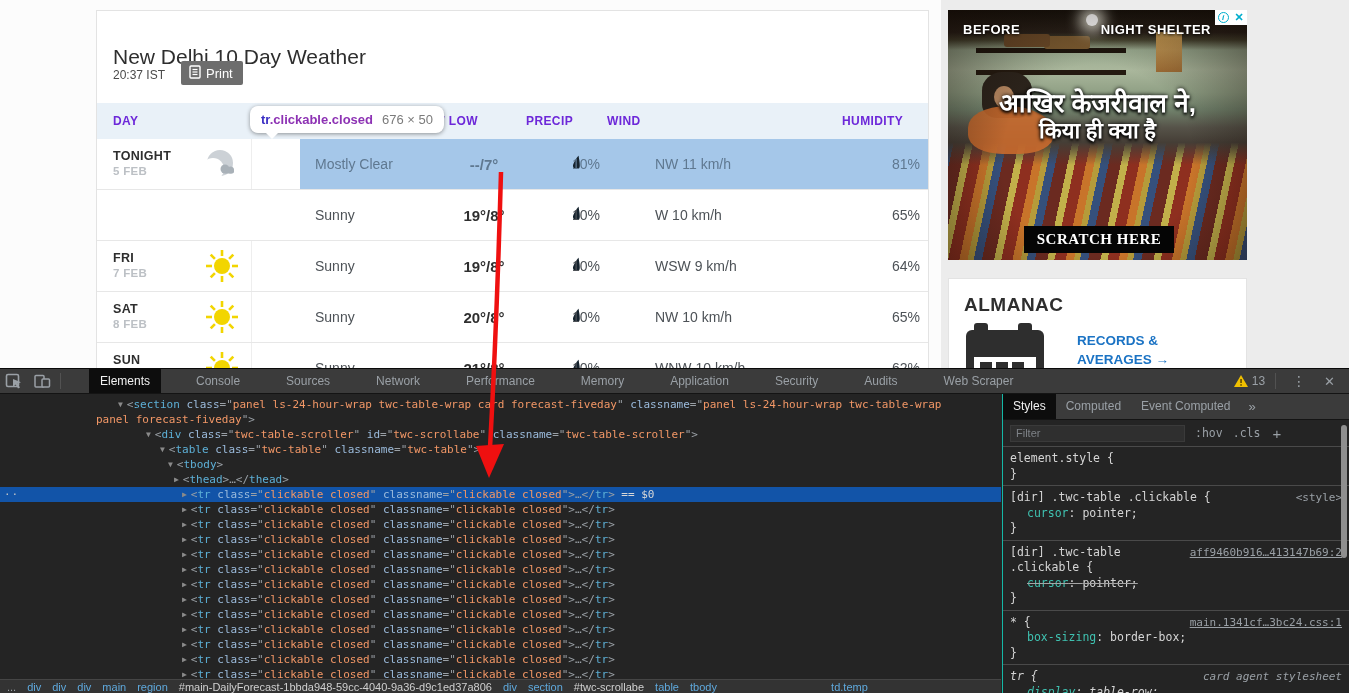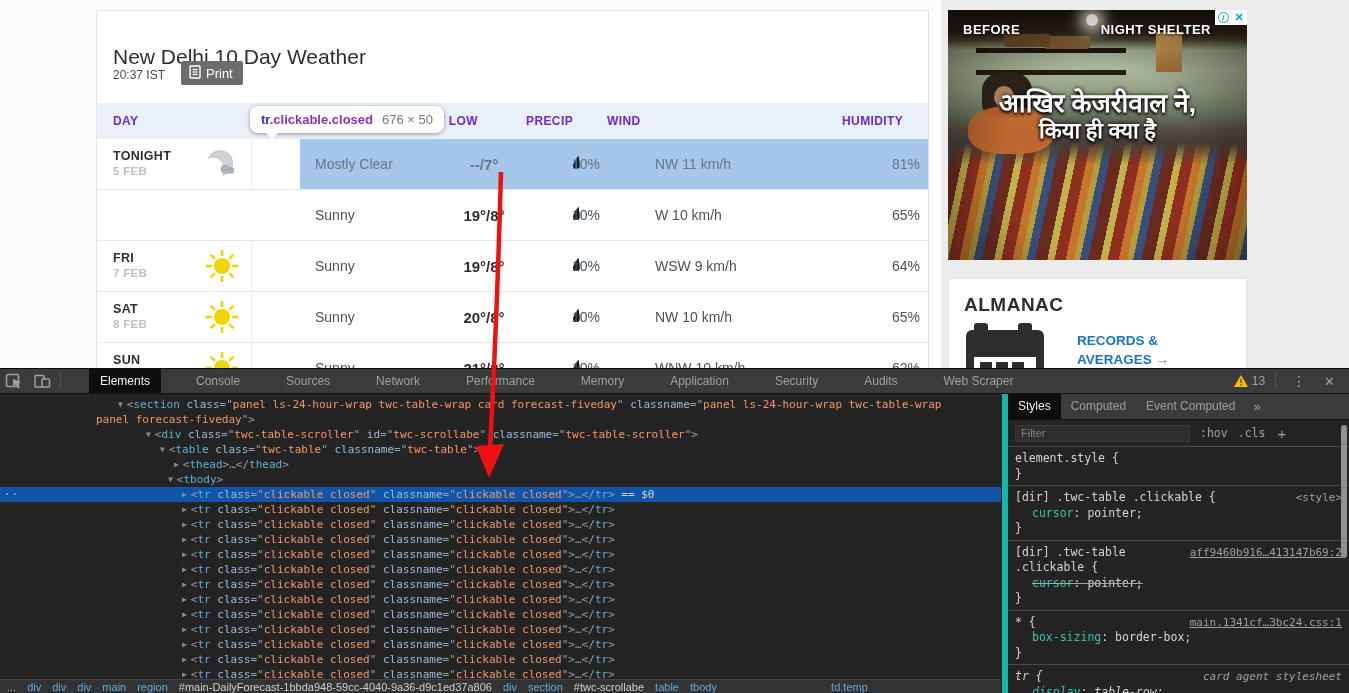--- a/index.html
+++ b/index.html
@@ -95,21 +95,21 @@
   .dt-main{position:absolute;left:0;top:25px;right:0;bottom:0;}
   .dt-tree{position:absolute;left:0;top:0;width:1001px;height:285px;overflow:hidden;padding-top:3px;
            font-family:"DejaVu Sans Mono",monospace;font-size:11px;line-height:15px;}
   .tl{white-space:pre;height:15px;position:relative;cursor:default;}
   .tl.sel{background:#1254a8;}
   .tk-a{color:#8a8a8a;font-size:8px;padding-right:4px;vertical-align:1px;}
   .tk-b{color:#9aa0a6;} .tk-t{color:#5db0d7;} .tk-n{color:#9bbbdc;} .tk-v{color:#f29766;}
   .tk-e{color:#d7d7d7;} 
   .sel-dots{position:absolute;left:4px;top:0;color:#bdc1c6;letter-spacing:1px;}
 
-  .dt-styles{position:absolute;left:1002px;top:0;width:347px;height:299px;border-left:6px solid #14b8a6;
+  .dt-styles{position:absolute;left:1002px;top:0;width:347px;height:299px;border-left:1px solid #14b8a6;
              box-sizing:border-box;overflow:hidden;background:#242424;}
   .sp-tabs{height:26px;background:#3b3b3b;border-bottom:1px solid #141414;display:flex;align-items:center;box-sizing:border-box;}
   .sp-tab{padding:0 10px;line-height:25px;font-size:12px;color:#9aa0a6;cursor:pointer;white-space:nowrap;}
   .sp-tab.active{background:#0d0d0d;color:#f1f1f1;}
   .sp-more{color:#9aa0a6;font-size:13px;padding:0 8px;cursor:pointer;}
   .sp-filter{height:27px;display:flex;align-items:center;gap:10px;padding:0 7px;border-bottom:1px solid #4a4a4a;box-sizing:border-box;}
   .sp-filter input{width:175px;height:17px;background:#2f2f2f;border:1px solid #3a3a3a;color:#c5c5c5;
            font-size:11px;padding:0 5px;font-family:"Liberation Sans",sans-serif;box-sizing:border-box;outline:none;}
   .sp-filter input::placeholder{color:#7e8287;}
   .sp-mini{color:#9aa0a6;font-size:11.5px;cursor:pointer;font-family:"DejaVu Sans Mono",monospace;}
@@ -309,20 +309,21 @@
     <div class="ad-person"></div>
     <div class="ad-face"></div>
     <div class="ad-orange"></div>
     <div class="ad-vignette"></div>
     <span class="ad-label ad-before">BEFORE</span>
     <span class="ad-label ad-shelter">NIGHT SHELTER</span>
     <div class="ad-headline">
       <div class="ad-h1">आखिर केजरीवाल ने,</div>
       <div class="ad-h2">किया ही क्या है</div>
     </div>
+    <button class="ad-scratch">SCRATCH HERE</button>
     <div class="ad-choice">
       <span class="ad-ci">
           <span class="cir">i</span>
         </span>
       <span class="ad-ci">✕</span>
     </div>
   </aside>
 
   <aside class="almanac">
     <div class="al-title">ALMANAC</div>
@@ -384,22 +385,22 @@
         <span class="dt-close">✕</span>
       </div>
     </div>
 
     <div class="dt-main">
       <div class="dt-tree" id="tree">
           <div class="tl" style="padding-left: 118px;"><span class="tk-a">▼</span><span class="tk-b">&lt;</span><span class="tk-t">section</span><span class="tk-b"> </span><span class="tk-n">class</span><span class="tk-b">="</span><span class="tk-v">panel ls-24-hour-wrap twc-table-wrap card forecast-fiveday</span><span class="tk-b">" </span><span class="tk-n">classname</span><span class="tk-b">="</span><span class="tk-v">panel ls-24-hour-wrap twc-table-wrap</span></div>
           <div class="tl" style="padding-left: 96px;"><span class="tk-v">panel forecast-fiveday</span><span class="tk-b">"&gt;</span></div>
           <div class="tl" style="padding-left: 146px;"><span class="tk-a">▼</span><span class="tk-b">&lt;</span><span class="tk-t">div</span><span class="tk-b"> </span><span class="tk-n">class</span><span class="tk-b">="</span><span class="tk-v">twc-table-scroller</span><span class="tk-b">" </span><span class="tk-n">id</span><span class="tk-b">="</span><span class="tk-v">twc-scrollabe</span><span class="tk-b">" </span><span class="tk-n">classname</span><span class="tk-b">="</span><span class="tk-v">twc-table-scroller</span><span class="tk-b">"&gt;</span></div>
           <div class="tl" style="padding-left: 160px;"><span class="tk-a">▼</span><span class="tk-b">&lt;</span><span class="tk-t">table</span><span class="tk-b"> </span><span class="tk-n">class</span><span class="tk-b">="</span><span class="tk-v">twc-table</span><span class="tk-b">" </span><span class="tk-n">classname</span><span class="tk-b">="</span><span class="tk-v">twc-table</span><span class="tk-b">"&gt;</span></div>
+          <div class="tl" style="padding-left: 168px;"><span class="tk-a">▼</span><span class="tk-b">&lt;</span><span class="tk-t">tbody</span><span class="tk-b">&gt;</span></div>
           <div class="tl" style="padding-left: 174px;"><span class="tk-a">▶</span><span class="tk-b">&lt;</span><span class="tk-t">thead</span><span class="tk-b">&gt;…&lt;/</span><span class="tk-t">thead</span><span class="tk-b">&gt;</span></div>
-          <div class="tl" style="padding-left: 168px;"><span class="tk-a">▼</span><span class="tk-b">&lt;</span><span class="tk-t">tbody</span><span class="tk-b">&gt;</span></div>
           <div class="tl sel" style="padding-left: 182px;"><span class="tk-a">▶</span><span class="tk-b">&lt;</span><span class="tk-t">tr</span><span class="tk-b"> </span><span class="tk-n">class</span><span class="tk-b">="</span><span class="tk-v">clickable closed</span><span class="tk-b">" </span><span class="tk-n">classname</span><span class="tk-b">="</span><span class="tk-v">clickable closed</span><span class="tk-b">"&gt;…&lt;/</span><span class="tk-t">tr</span><span class="tk-b">&gt;</span><span class="tk-e"> == $0</span><span class="sel-dots">··</span></div>
           <div class="tl" style="padding-left: 182px;"><span class="tk-a">▶</span><span class="tk-b">&lt;</span><span class="tk-t">tr</span><span class="tk-b"> </span><span class="tk-n">class</span><span class="tk-b">="</span><span class="tk-v">clickable closed</span><span class="tk-b">" </span><span class="tk-n">classname</span><span class="tk-b">="</span><span class="tk-v">clickable closed</span><span class="tk-b">"&gt;…&lt;/</span><span class="tk-t">tr</span><span class="tk-b">&gt;</span></div>
           <div class="tl" style="padding-left: 182px;"><span class="tk-a">▶</span><span class="tk-b">&lt;</span><span class="tk-t">tr</span><span class="tk-b"> </span><span class="tk-n">class</span><span class="tk-b">="</span><span class="tk-v">clickable closed</span><span class="tk-b">" </span><span class="tk-n">classname</span><span class="tk-b">="</span><span class="tk-v">clickable closed</span><span class="tk-b">"&gt;…&lt;/</span><span class="tk-t">tr</span><span class="tk-b">&gt;</span></div>
           <div class="tl" style="padding-left: 182px;"><span class="tk-a">▶</span><span class="tk-b">&lt;</span><span class="tk-t">tr</span><span class="tk-b"> </span><span class="tk-n">class</span><span class="tk-b">="</span><span class="tk-v">clickable closed</span><span class="tk-b">" </span><span class="tk-n">classname</span><span class="tk-b">="</span><span class="tk-v">clickable closed</span><span class="tk-b">"&gt;…&lt;/</span><span class="tk-t">tr</span><span class="tk-b">&gt;</span></div>
           <div class="tl" style="padding-left: 182px;"><span class="tk-a">▶</span><span class="tk-b">&lt;</span><span class="tk-t">tr</span><span class="tk-b"> </span><span class="tk-n">class</span><span class="tk-b">="</span><span class="tk-v">clickable closed</span><span class="tk-b">" </span><span class="tk-n">classname</span><span class="tk-b">="</span><span class="tk-v">clickable closed</span><span class="tk-b">"&gt;…&lt;/</span><span class="tk-t">tr</span><span class="tk-b">&gt;</span></div>
           <div class="tl" style="padding-left: 182px;"><span class="tk-a">▶</span><span class="tk-b">&lt;</span><span class="tk-t">tr</span><span class="tk-b"> </span><span class="tk-n">class</span><span class="tk-b">="</span><span class="tk-v">clickable closed</span><span class="tk-b">" </span><span class="tk-n">classname</span><span class="tk-b">="</span><span class="tk-v">clickable closed</span><span class="tk-b">"&gt;…&lt;/</span><span class="tk-t">tr</span><span class="tk-b">&gt;</span></div>
           <div class="tl" style="padding-left: 182px;"><span class="tk-a">▶</span><span class="tk-b">&lt;</span><span class="tk-t">tr</span><span class="tk-b"> </span><span class="tk-n">class</span><span class="tk-b">="</span><span class="tk-v">clickable closed</span><span class="tk-b">" </span><span class="tk-n">classname</span><span class="tk-b">="</span><span class="tk-v">clickable closed</span><span class="tk-b">"&gt;…&lt;/</span><span class="tk-t">tr</span><span class="tk-b">&gt;</span></div>
           <div class="tl" style="padding-left: 182px;"><span class="tk-a">▶</span><span class="tk-b">&lt;</span><span class="tk-t">tr</span><span class="tk-b"> </span><span class="tk-n">class</span><span class="tk-b">="</span><span class="tk-v">clickable closed</span><span class="tk-b">" </span><span class="tk-n">classname</span><span class="tk-b">="</span><span class="tk-v">clickable closed</span><span class="tk-b">"&gt;…&lt;/</span><span class="tk-t">tr</span><span class="tk-b">&gt;</span></div>
           <div class="tl" style="padding-left: 182px;"><span class="tk-a">▶</span><span class="tk-b">&lt;</span><span class="tk-t">tr</span><span class="tk-b"> </span><span class="tk-n">class</span><span class="tk-b">="</span><span class="tk-v">clickable closed</span><span class="tk-b">" </span><span class="tk-n">classname</span><span class="tk-b">="</span><span class="tk-v">clickable closed</span><span class="tk-b">"&gt;…&lt;/</span><span class="tk-t">tr</span><span class="tk-b">&gt;</span></div>
           <div class="tl" style="padding-left: 182px;"><span class="tk-a">▶</span><span class="tk-b">&lt;</span><span class="tk-t">tr</span><span class="tk-b"> </span><span class="tk-n">class</span><span class="tk-b">="</span><span class="tk-v">clickable closed</span><span class="tk-b">" </span><span class="tk-n">classname</span><span class="tk-b">="</span><span class="tk-v">clickable closed</span><span class="tk-b">"&gt;…&lt;/</span><span class="tk-t">tr</span><span class="tk-b">&gt;</span></div>

